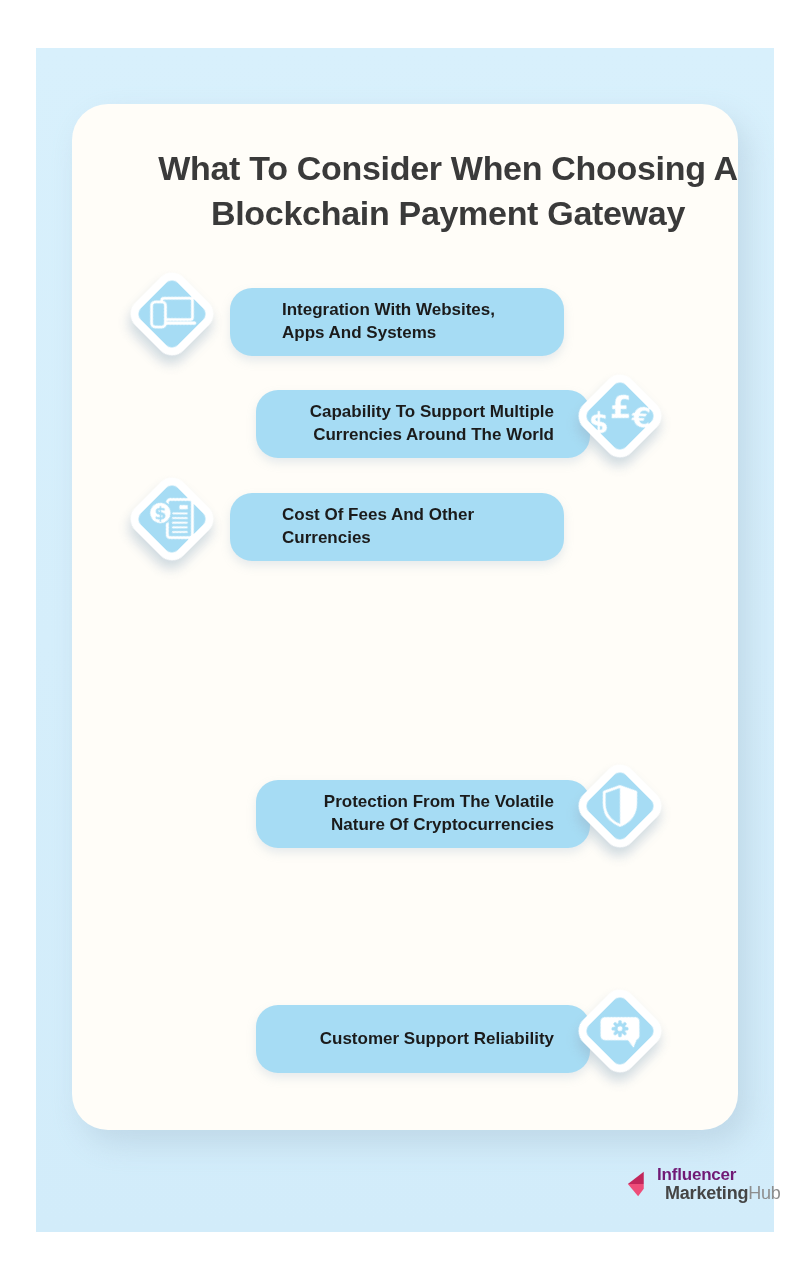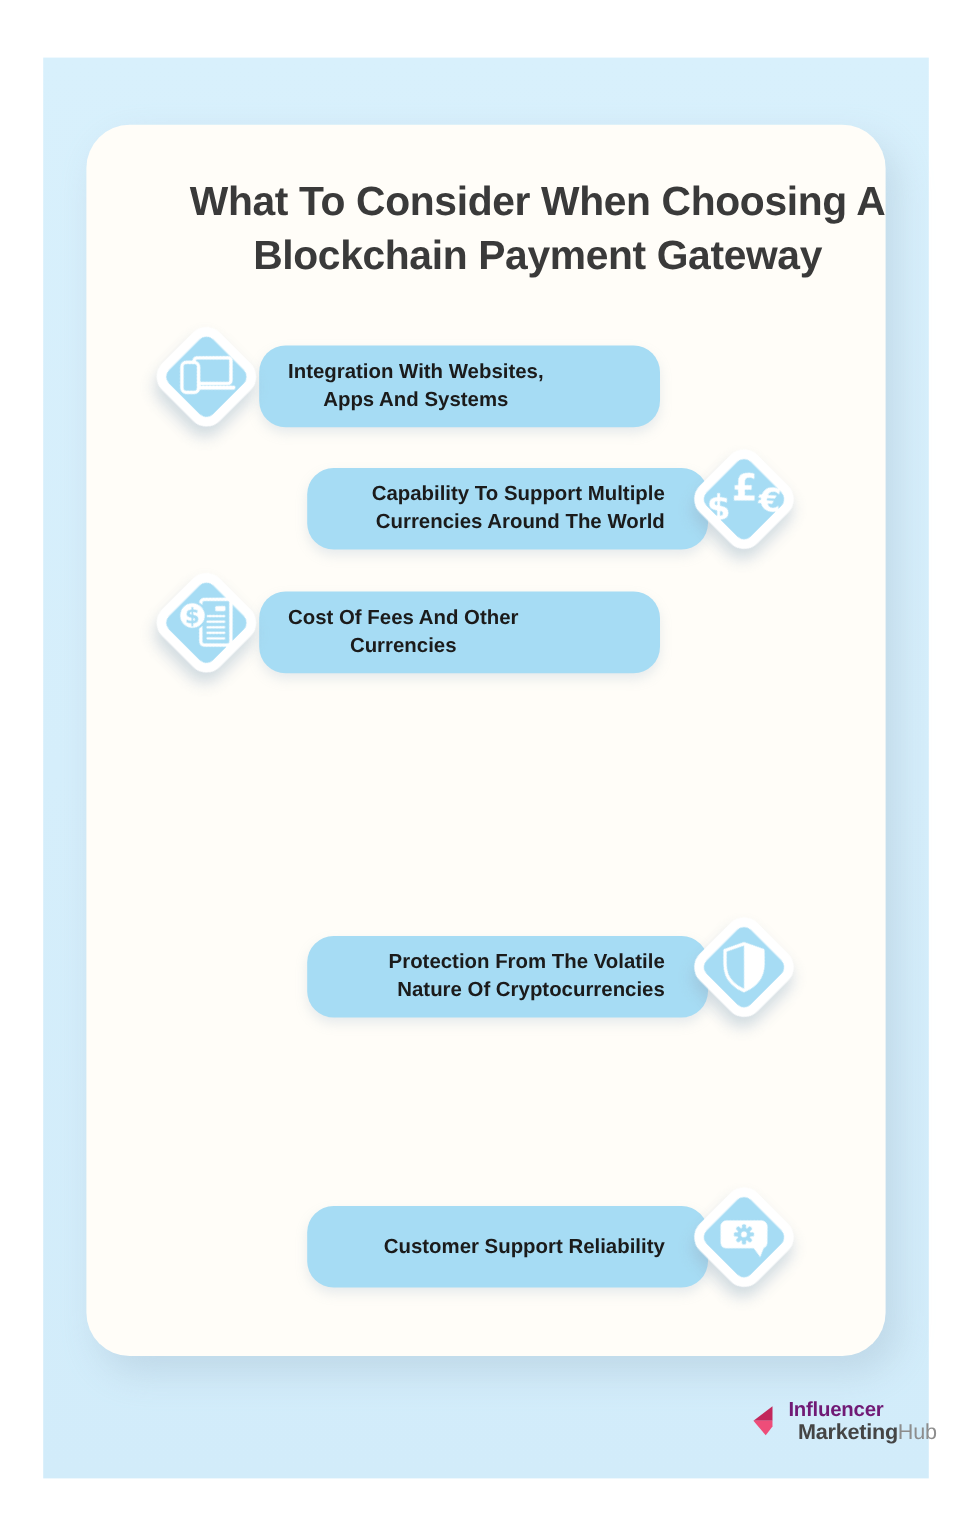--- a/index.html
+++ b/index.html
@@ -22,21 +22,21 @@
     text-align:center; font-weight:bold; font-size:34px; line-height:1.32;
     color:#3a3a3a; letter-spacing:-0.3px;margin-left:43px;
   }
   .item { position:absolute; left:0; width:810px; height:68px; }
   .bar {
     position:absolute; top:0; height:68px; width:334px;
     background:#a6dcf4; border-radius:22px;
     display:flex; align-items:center; z-index:1;
     box-shadow:0 5px 10px rgba(160,185,205,0.25);
   }
-  .item.left  .bar { left:216px; padding:0 14px 0 24px; justify-content:flex-start;text-align:center; }
+  .item.left  .bar { left:230px; padding:0 14px 0 52px; justify-content:flex-start; }
   .item.right .bar { left:256px; padding:0 36px 0 14px; justify-content:flex-end; }
   .bar-label {
     font-weight:bold; font-size:17px; line-height:1.33; color:#1b1b1b;
     white-space:pre-line;
   }
   .item.right .bar-label { text-align:right; }
   .diamond {
     position:absolute; top:-8px; width:68px; height:68px;
     background:#a6dcf4; border:8px solid #ffffff; border-radius:16px;
     transform:rotate(45deg); z-index:2;

